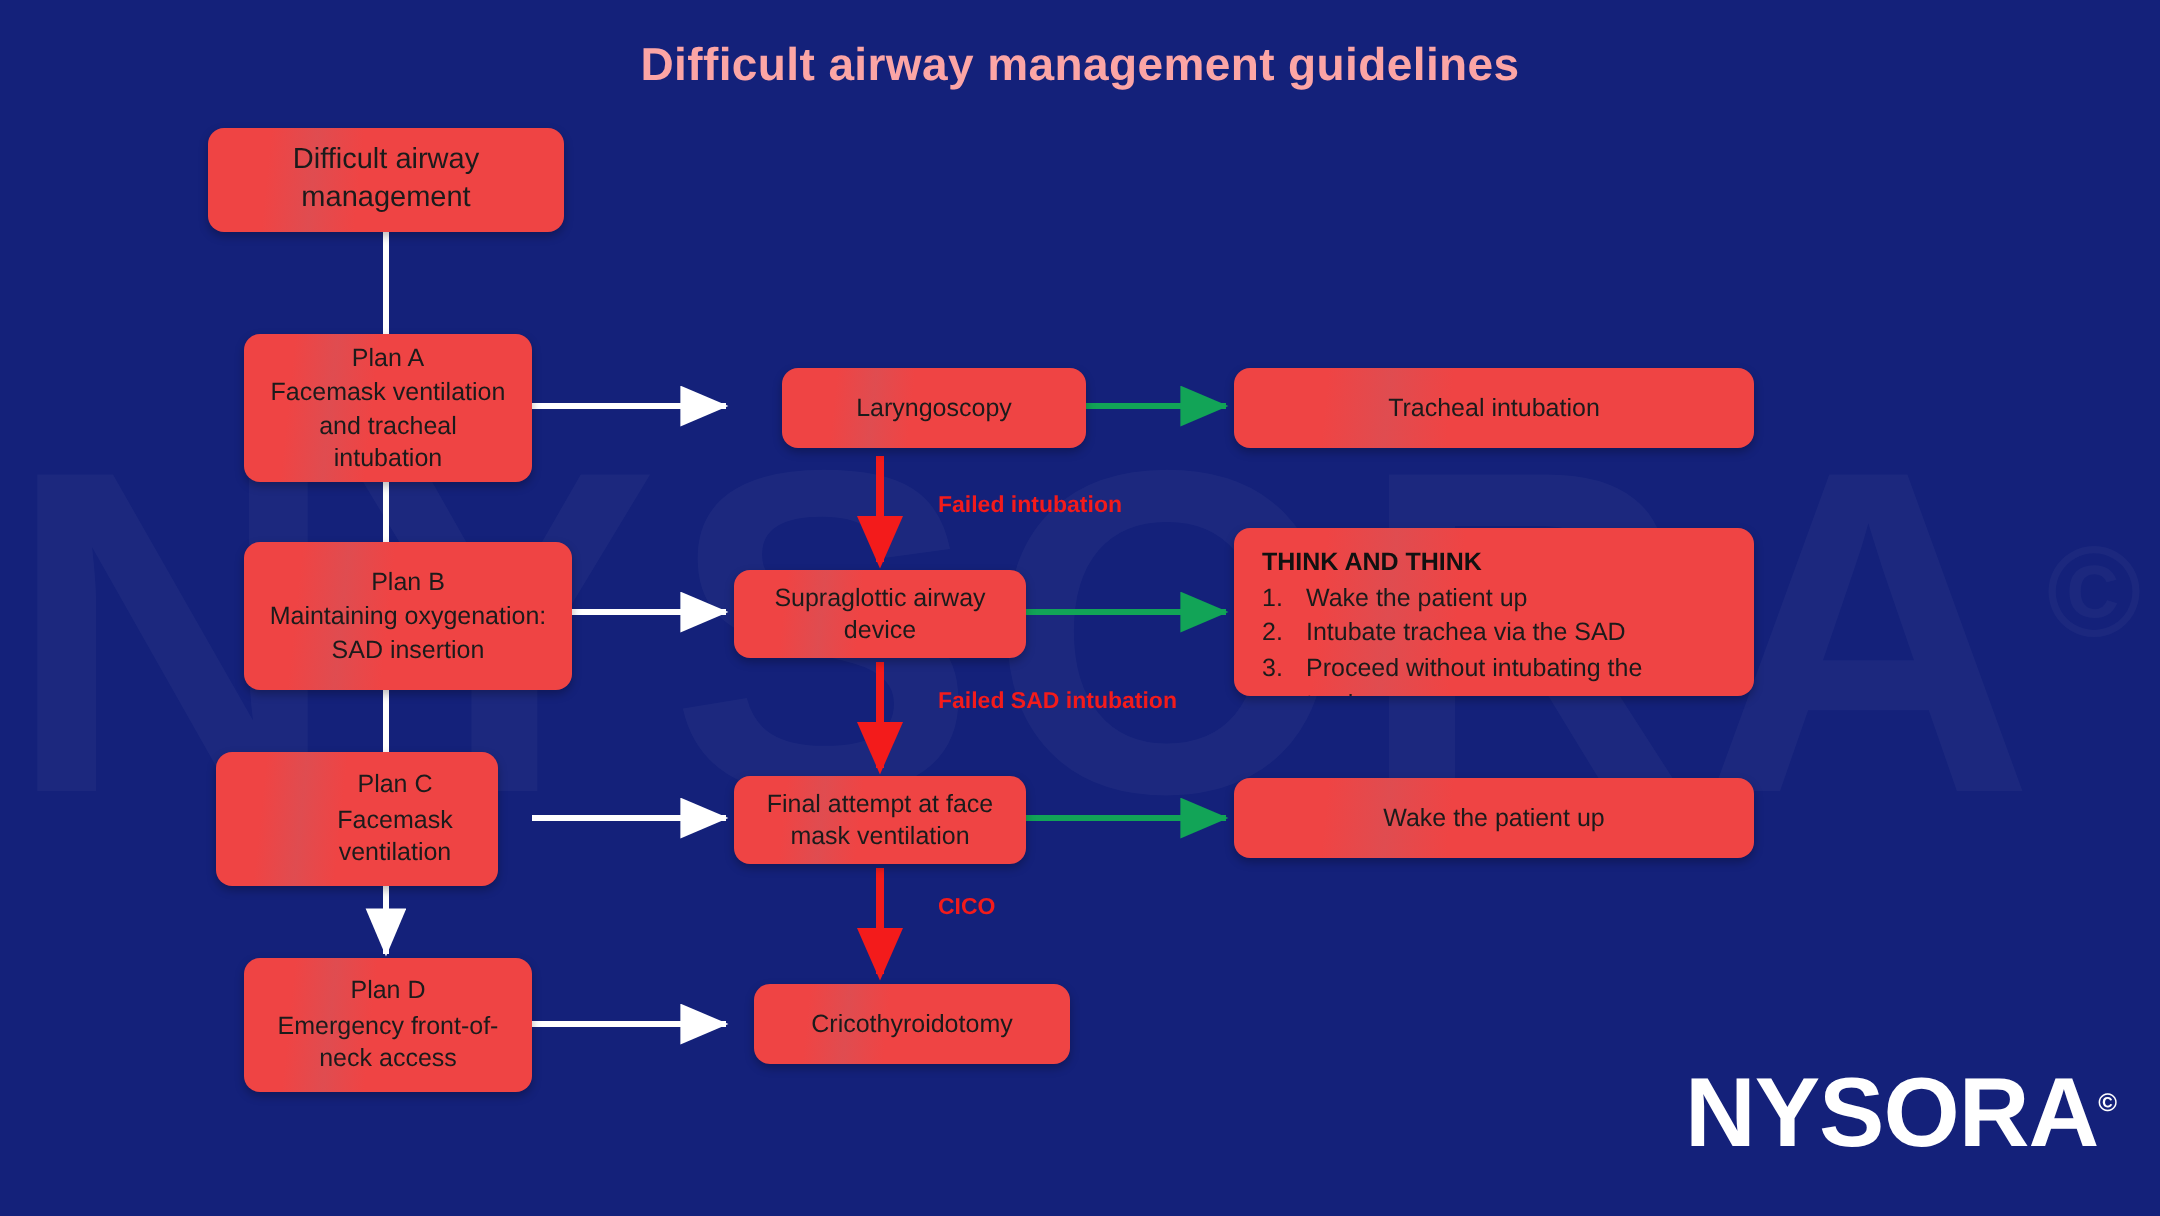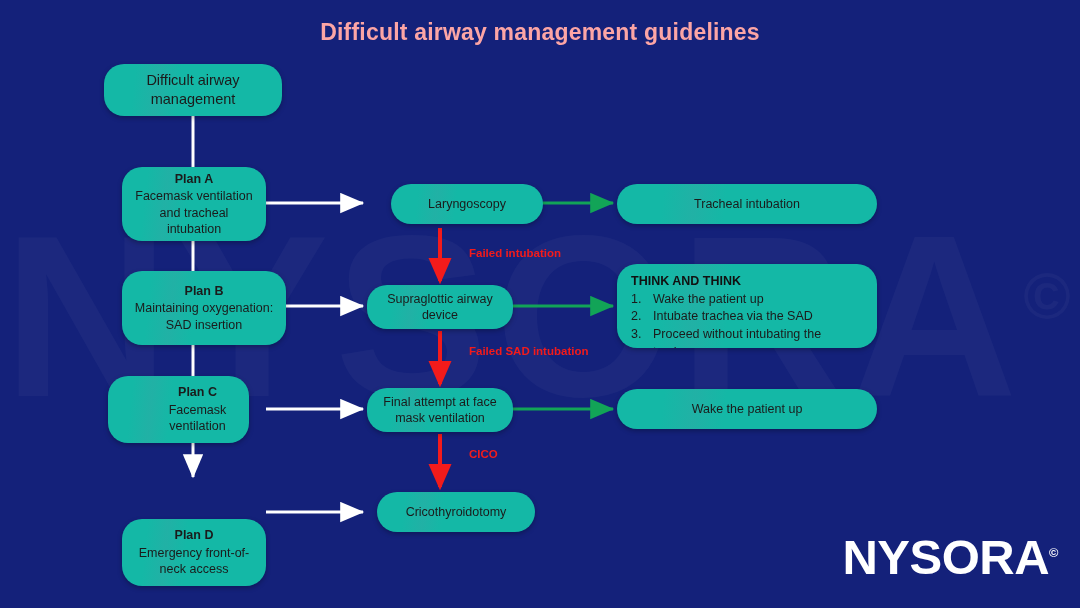--- a/index.html
+++ b/index.html
@@ -58,22 +58,22 @@
     inset: 0;
     width: 1080px;
     height: 608px;
     z-index: 2;
     pointer-events: none;
   }
 
   
   .node {
     position: absolute;
-    background: #14b8a6;
-    border-radius: 20px;
+    background: #ef4444;
+    border-radius: 8px;
     display: flex;
     align-items: center;
     justify-content: center;
     text-align: center;
     color: #1b1b1b;
     font-size: 12.5px;
     line-height: 1.32;
     padding: 6px 10px;
     box-shadow: 0 2px 5px rgba(0,0,0,0.28);
     overflow: hidden;
@@ -86,21 +86,21 @@
     left: -20%;
     top: -65%;
     width: 95%;
     height: 230%;
     background: linear-gradient(105deg, rgba(0,0,0,0) 40%, rgba(120,130,160,0.13) 52%, rgba(0,0,0,0) 64%);
     transform: rotate(-9deg);
     pointer-events: none;
   }
   .node .inner { position: relative; z-index: 1; }
 
-  .plan-title { display: block; font-weight: bold; margin-bottom: 1px; }
+  .plan-title { display: block; font-weight: normal; margin-bottom: 1px; }
 
   
   #node-stop-and-think {
     justify-content: flex-start;
     text-align: left;
     padding: 9px 12px 9px 14px;
     align-items: flex-start;
   }
   #node-stop-and-think .inner { width: 100%; }
   .stop-head {
@@ -217,21 +217,21 @@
     </span>
   </div>
 
   <div class="node" style="left:108px; top:376px; width:141px; height:67px;padding-left:48px;">
     <span class="inner">
       <span class="plan-title">Plan C</span>
       <span>Facemask ventilation</span>
     </span>
   </div>
 
-  <div class="node" style="left:122px; top:479px; width:144px; height:67px;margin-top:40px;">
+  <div class="node" style="left:122px; top:479px; width:144px; height:67px;">
     <span class="inner">
       <span class="plan-title">Plan D</span>
       <span>Emergency front-of-neck access</span>
     </span>
   </div>
 
   <div class="node" style="left:367px; top:184px; width:152px; height:40px;margin-left:24px;">
     <span class="inner">Laryngoscopy</span>
   </div>
 

